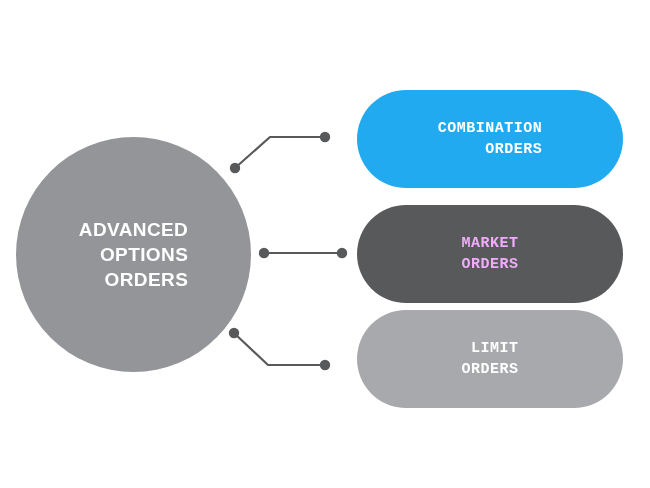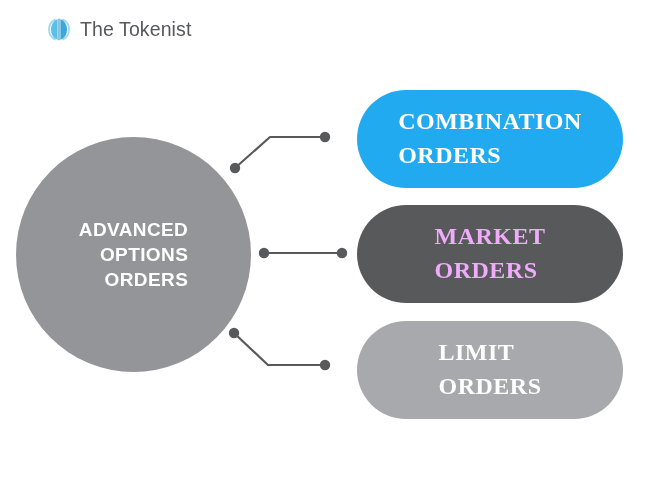--- a/index.html
+++ b/index.html
@@ -85,49 +85,37 @@
     width: 266px;
     height: 98px;
     border-radius: 49px;
     display: flex;
     align-items: center;
     justify-content: center;
     box-sizing: border-box;
   }
   .node-label {
     color: #ffffff;
-    font-family: Liberation Serif, serif;
-    font-size: 24px;
+    font-family: Liberation Mono, monospace;
+    font-size: 15px;
     font-weight: bold;
     line-height: 1.4;
-    text-align: left;
+    text-align: right;
     letter-spacing: 0.5px;
     white-space: pre-line;
   }
   #node-0 { top: 90px; }
   #node-1 { top: 205px; }
-  #node-2 { top: 321px; }
+  #node-2 { top: 310px; }
 </style>
 </head>
 <body>
 
 <div id="canvas">
 
-  <div class="brand">
-    <span>
-      <svg class="brand-mark" viewBox="0 0 24 25" aria-hidden="true">
-        <path d="M8.6 2.4 A11 11 0 0 0 8.6 22.6" fill="none" stroke="#9fd9f2" stroke-width="1.8"></path>
-        <path d="M15.4 2.4 A11 11 0 0 1 15.4 22.6" fill="none" stroke="#9fd9f2" stroke-width="1.8"></path>
-        <path d="M10.6 2.0 A11.6 11.6 0 0 0 10.6 23.0 Z" fill="#5bc0e8"></path>
-        <path d="M13.4 2.0 A11.6 11.6 0 0 1 13.4 23.0 Z" fill="#3ca7d8"></path>
-        <rect x="11.45" y="1.7" width="1.1" height="21.6" fill="#2f93c4"></rect>
-      </svg>
-    </span>
-    <span class="brand-text" style="color: rgb(87, 88, 91);">The Tokenist</span>
-  </div>
 
   <svg class="connectors" viewBox="0 0 650 488">
     <g fill="#58595b" stroke="#58595b" stroke-width="2.2" stroke-linecap="round" stroke-linejoin="round">
 
       <polyline points="235,168 270,137 325,137" fill="none"></polyline>
       <circle cx="235" cy="168" r="5.2" stroke="none"></circle>
       <circle cx="325" cy="137" r="5.2" stroke="none"></circle>
 
       <polyline points="264,253 342,253" fill="none"></polyline>
       <circle cx="264" cy="253" r="5.2" stroke="none"></circle>

